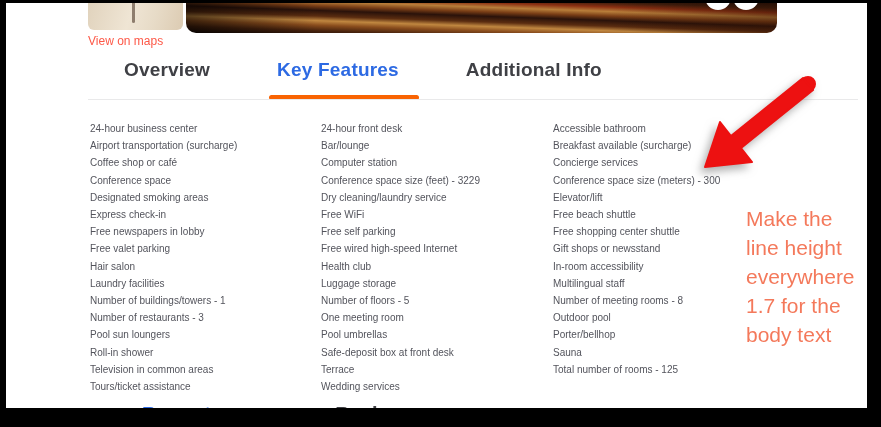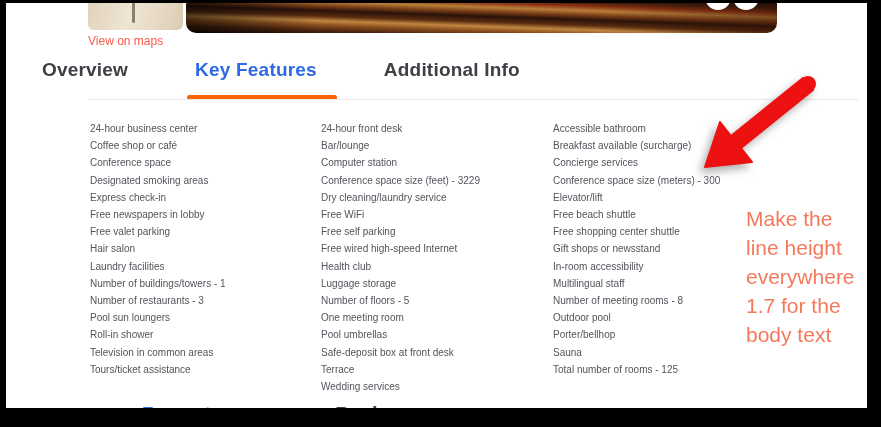--- a/index.html
+++ b/index.html
@@ -37,21 +37,21 @@
   }
   .photo-btn.b1{left:519px;}
   .photo-btn.b2{left:547px;}
 
   .view-maps{
     position:absolute;left:82px;top:31px;font-size:12px;color:#fd5948;cursor:pointer;
   }
 
   
   .tabs{
-    position:absolute;left:0;top:56px;right:0;display:flex;gap:67px;padding-left:36px;
+    position:absolute;left:0;top:56px;right:0;display:flex;gap:67px;padding-left:118px;
   }
   .tab{
     position:relative;font-size:19px;font-weight:600;letter-spacing:.2px;color:#3f4045;
     cursor:pointer;white-space:nowrap;
   }
   .tab.active{color:#2d6ae3;}
   .tab.active::after{
     content:"";position:absolute;left:-8px;right:-20px;top:36px;height:5px;
     background:#f96302;border-radius:3px;
   }
@@ -99,20 +99,21 @@
 
   <div class="tabs">
       <div class="tab">Overview</div>
       <div class="tab active">Key Features</div>
       <div class="tab">Additional Info</div>
     </div>
   <div class="tab-divider"></div>
 
   <div class="amenity-col col1">
       <div>24-hour business center</div>
+      <div>Airport transportation (surcharge)</div>
       <div>Coffee shop or café</div>
       <div>Conference space</div>
       <div>Designated smoking areas</div>
       <div>Express check-in</div>
       <div>Free newspapers in lobby</div>
       <div>Free valet parking</div>
       <div>Hair salon</div>
       <div>Laundry facilities</div>
       <div>Number of buildings/towers - 1</div>
       <div>Number of restaurants - 3</div>

